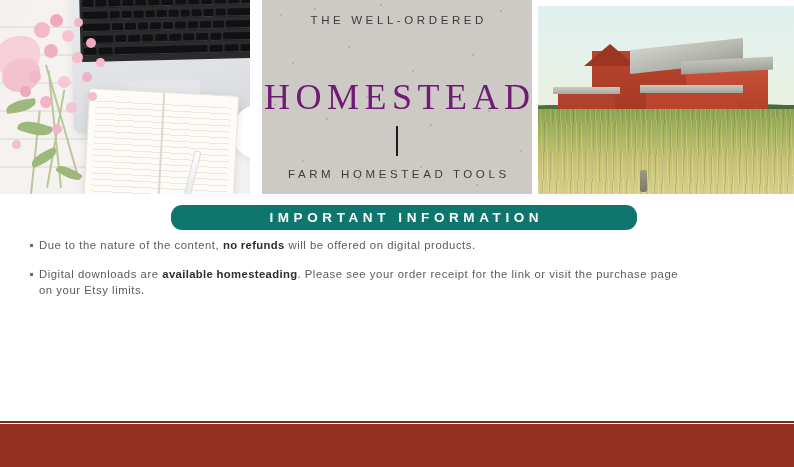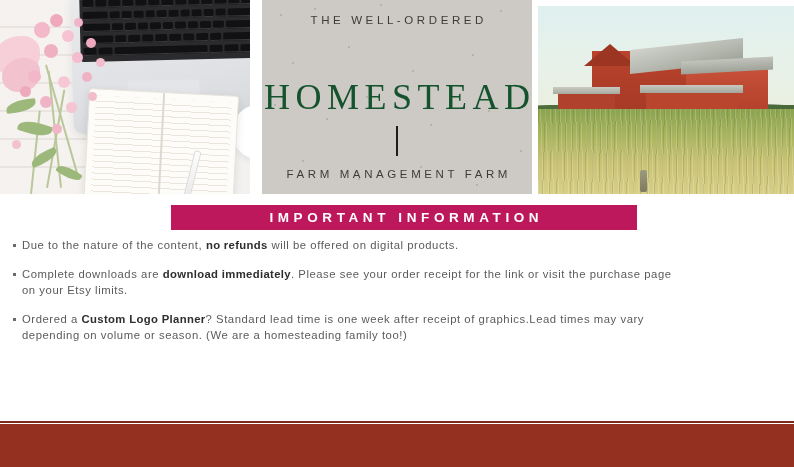--- a/index.html
+++ b/index.html
@@ -126,21 +126,21 @@
     letter-spacing: 3.6px;
     color: #3e3c3a;
     margin-bottom: 5px;
     text-indent: 3.6px;
   }
   .wordmark {
     font-family: "Liberation Serif", serif;
     font-size: 36px;
     font-weight: 400;
     letter-spacing: 5.5px;
-    color: #14532d;
+    color: #701a75;
     line-height: 1.05;
     text-indent: 5.5px;
     white-space: nowrap;
     margin-top: 48px;
   }
   .divider-tick {
     width: 1.6px; height: 30px; background: #1d1c1b;
     margin: 9px 0 12px 0;
   }
   .subline {
@@ -238,21 +238,21 @@
     color: #ffffff;
     font-size: 13.5px;
     font-weight: bold;
     letter-spacing: 4.6px;
     text-indent: 4.6px;
   }
 
   
   .bullets {
     position: absolute;
-    left: 0; top: 238px;
+    left: 17px; top: 238px;
     width: 690px;
   }
   .bullet {
     position: relative;
     padding-left: 22px;
     padding-right: 14px;
     margin-bottom: 14px;
     font-size: 11.3px;
     line-height: 15.4px;
     letter-spacing: .55px;
@@ -411,21 +411,21 @@
       <div class="speck" style="left:40px;  top:160px; width:2px; height:2px;"></div>
       <div class="speck" style="left:96px;  top:178px; width:1.5px; height:1.5px;"></div>
       <div class="speck" style="left:158px; top:166px; width:2px; height:2px;"></div>
       <div class="speck" style="left:214px; top:184px; width:1.5px; height:1.5px;"></div>
       <div class="speck" style="left:258px; top:150px; width:2px; height:2px;"></div>
     </div>
     <div class="center-inner">
       <div class="eyebrow">THE WELL-ORDERED</div>
       <div class="wordmark">HOMESTEAD</div>
       <div class="divider-tick"></div>
-      <div class="subline">FARM MANAGEMENT FARM</div>
+      <div class="subline">FARM HOMESTEAD TOOLS</div>
     </div>
   </div>
 
   <div class="hero-panel panel-right">
     <div class="barn-scene">
       <div class="sky"></div>
       <div class="treeline"></div>
       <div class="barn-main"></div>
       <div class="barn-main-roof"></div>
       <div class="silver-roof-big"></div>
@@ -435,24 +435,23 @@
       <div class="lean-to-roof"></div>
       <div class="shed"></div>
       <div class="shed-roof"></div>
       <div class="field"></div>
       <div class="grass-tufts"></div>
       <div class="fence-post"></div>
     </div>
   </div>
 </div>
 
-<div class="banner" style="background: #be185d;">
+<div class="banner" style="background: #0f766e; border-radius: 11px;">
   <div class="banner-text" style="color: rgb(255, 255, 255);">IMPORTANT INFORMATION</div>
 </div>
 
 <div class="bullets">
     <div class="bullet"><span>Due to the nature of the content, </span><b>no refunds</b><span> will be offered on digital products.</span></div>
-    <div class="bullet"><span>Complete downloads are </span><b>download immediately</b><span>. Please see your order receipt for the link or visit the purchase page on your Etsy limits.</span></div>
-    <div class="bullet"><span>Ordered a </span><b>Custom Logo Planner</b><span>? Standard lead time is one week after receipt of graphics.Lead times may vary depending on volume or season. (We are a homesteading family too!)</span></div>
+    <div class="bullet"><span>Digital downloads are </span><b>available homesteading</b><span>. Please see your order receipt for the link or visit the purchase page on your Etsy limits.</span></div>
   </div>
 
 <div class="bottom-hairline" style="background: rgb(125, 42, 28);"></div>
 <div class="bottom-bar" style="background: rgb(147, 48, 31);"></div>
 
 </body></html>

